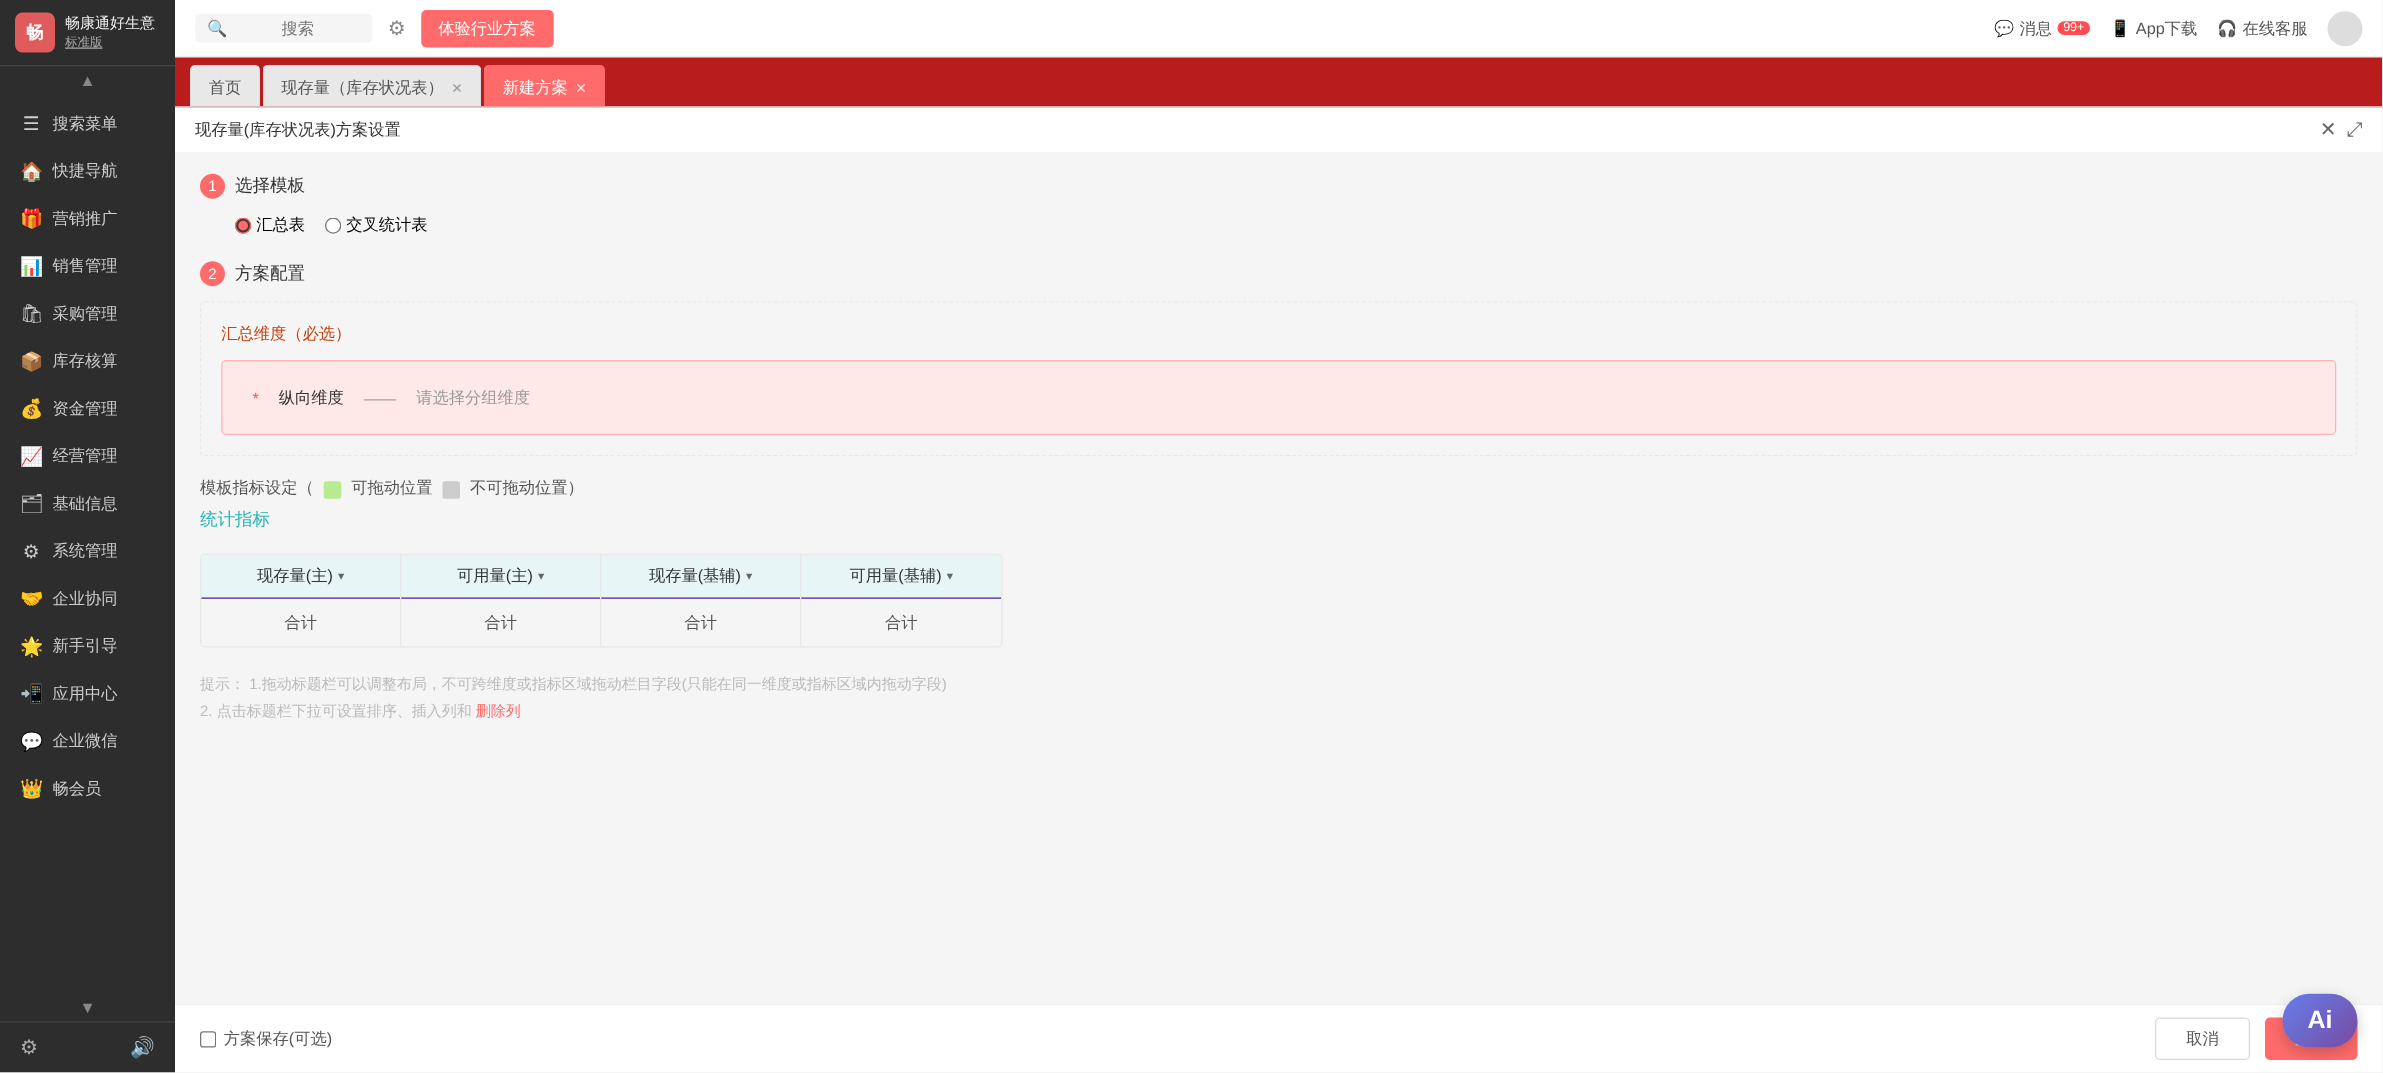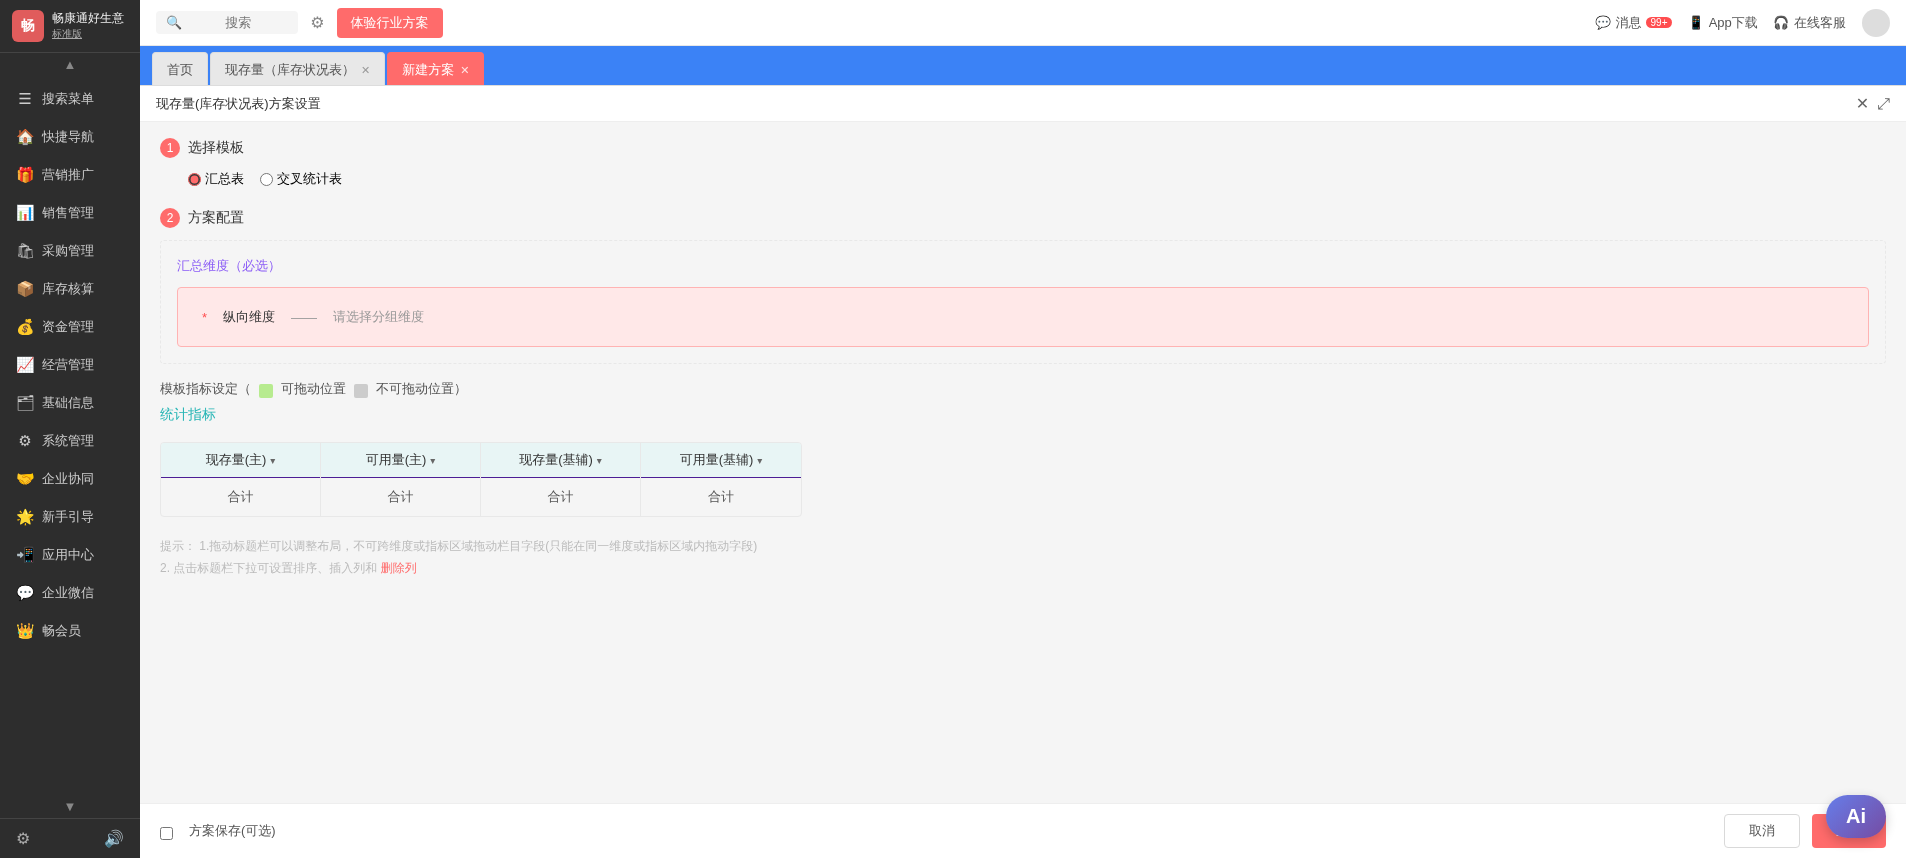--- a/index.html
+++ b/index.html
@@ -81,21 +81,21 @@
     .topbar-right-item { display: flex; align-items: center; gap: 4px; color: #555; cursor: pointer; font-size: 13px; }
     .badge {
       background: #ff4d4f; color: white; border-radius: 8px;
       font-size: 10px; padding: 0 5px; min-width: 18px; text-align: center;
     }
     .avatar { width: 28px; height: 28px; border-radius: 50%; background: #ddd; }
 
     
     .tabbar {
       height: 40px;
-      background: #3b82f6;
+      background: #b91c1c;
       display: flex;
       align-items: flex-end;
       padding: 0 12px;
       gap: 2px;
       flex-shrink: 0;
       border-bottom: 1px solid #ddd;
     }
     .tab {
       display: flex; align-items: center; gap: 6px;
       padding: 8px 14px 6px;
@@ -138,21 +138,21 @@
       background: #ff6b6b; color: white;
       border-radius: 50%; font-size: 12px;
       display: flex; align-items: center; justify-content: center;
     }
     .section-title { font-size: 14px; font-weight: 500; color: #333; }
 
     
     .template-select { display: flex; align-items: center; gap: 16px; margin-left: 28px; }
     .radio-item { display: flex; align-items: center; gap: 4px; cursor: pointer; }
     .radio-item input[type=radio] { accent-color: #ff6b6b; }
-    .required-label { color: #8b5cf6; font-size: 13px; margin-bottom: 12px; }
+    .required-label { color: #c2410c; font-size: 13px; margin-bottom: 12px; }
 
     
     .dim-row {
       background: #ffe8e8; border: 1px solid #ffb3b3; border-radius: 4px;
       padding: 20px 24px; display: flex; align-items: center; gap: 16px;
     }
     .dim-required { color: #ff4d4f; font-size: 13px; }
     .dim-label { color: #333; font-size: 13px; }
     .dim-dash { color: #999; }
     .dim-placeholder { color: #999; font-size: 13px; }
@@ -191,21 +191,21 @@
     .tips-section .highlight { color: #ff6b6b; }
 
     
     .footer-bar {
       display: flex; align-items: center; justify-content: space-between;
       padding: 10px 20px;
       background: #fff;
       border-top: 1px solid #eee;
       flex-shrink: 0;
     }
-    .save-checkbox { display: flex; align-items: flex-end; gap: 16px; font-size: 13px; color: #555; }
+    .save-checkbox { display: flex; align-items: center; gap: 6px; font-size: 13px; color: #555; }
     .footer-btns { display: flex; gap: 12px; margin-left: 44px; }
     .btn-cancel {
       padding: 7px 24px; border: 1px solid #d9d9d9; background: #fff;
       border-radius: 4px; cursor: pointer; font-size: 13px; color: #555;
     }
     .btn-query {
       padding: 7px 24px; border: none; background: #ff6b6b;
       color: white; border-radius: 4px; cursor: pointer; font-size: 13px;
     }
 

